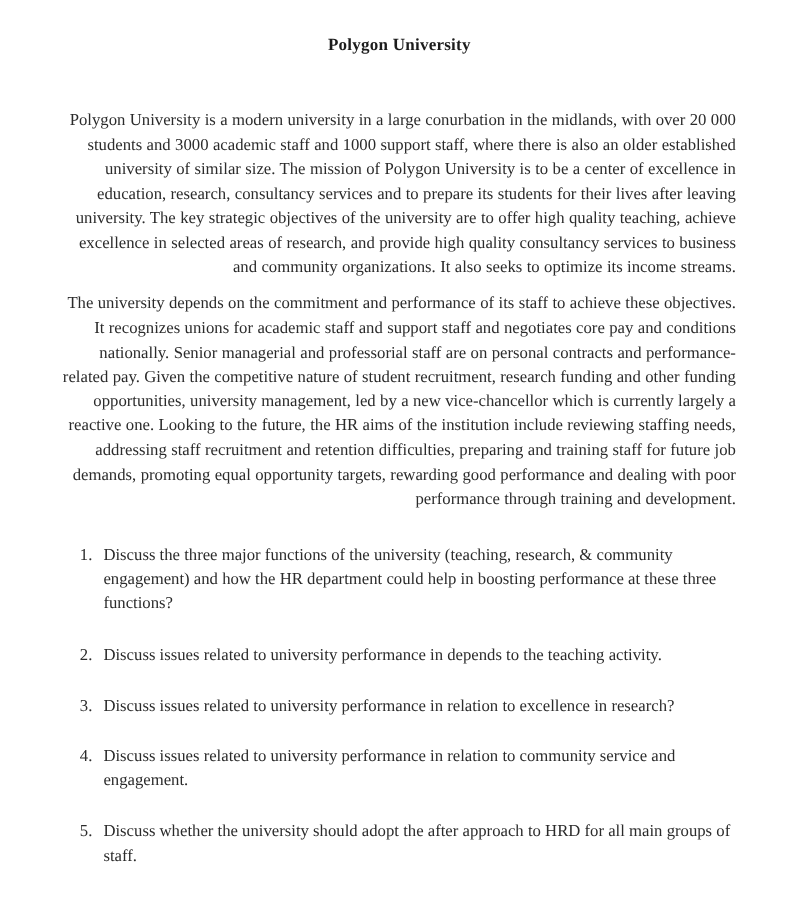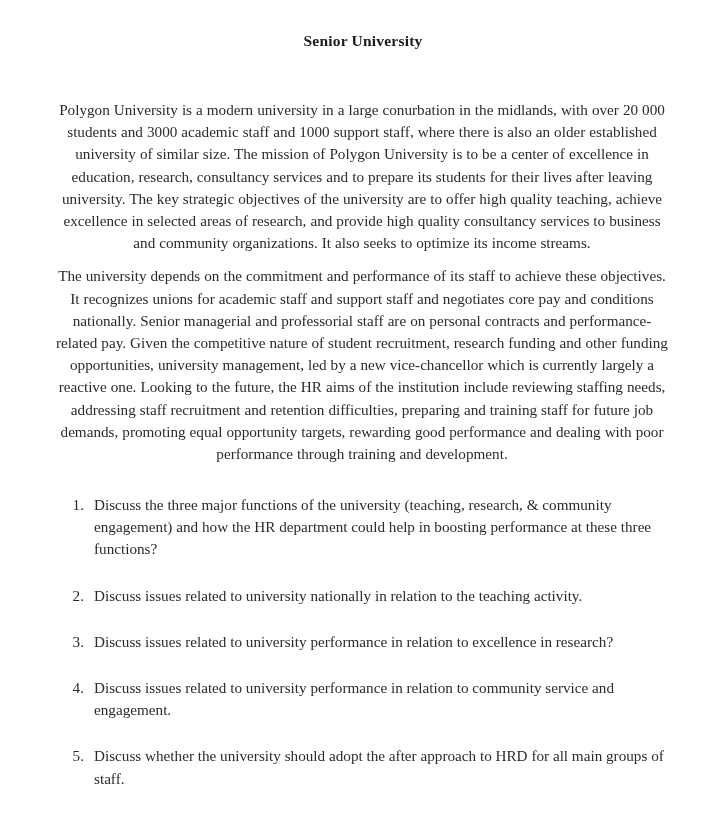--- a/index.html
+++ b/index.html
@@ -39,21 +39,21 @@
   .body-block {
     position: absolute;
     top: 99px;
     left: 55px;
     width: 614px;
   }
 
   .para {
     font-size: 15.2px;
     line-height: 22.2px;
-    text-align: center;
+    text-align: right;
     margin: 0 0 11px 0;
     color: #2b2b2b;
     word-spacing: 0.2px;
   }
 
   .para:last-child {
     margin-bottom: 12px;
   }
 
   .q-list {
@@ -92,35 +92,35 @@
 
   .q-text {
     display: block;
   }
 </style>
 </head>
 <body>
 
 <div class="page">
 
-  <div class="doc-title">Senior University</div>
+  <div class="doc-title">Polygon University</div>
 
   <div class="body-block">
     <p class="para">Polygon University is a modern university in a large conurbation in the midlands, with over 20 000 students and 3000 academic staff and 1000 support staff, where there is also an older established university of similar size. The mission of Polygon University is to be a center of excellence in education, research, consultancy services and to prepare its students for their lives after leaving university. The key strategic objectives of the university are to offer high quality teaching, achieve excellence in selected areas of research, and provide high quality consultancy services to business and community organizations. It also seeks to optimize its income streams.</p>
     <p class="para">The university depends on the commitment and performance of its staff to achieve these objectives. It recognizes unions for academic staff and support staff and negotiates core pay and conditions nationally. Senior managerial and professorial staff are on personal contracts and performance-related pay. Given the competitive nature of student recruitment, research funding and other funding opportunities, university management, led by a new vice-chancellor which is currently largely a reactive one. Looking to the future, the HR aims of the institution include reviewing staffing needs, addressing staff recruitment and retention difficulties, preparing and training staff for future job demands, promoting equal opportunity targets, rewarding good performance and dealing with poor performance through training and development.</p>
   </div>
 
   <ol class="q-list">
     <li class="q-item">
       <span class="q-num">1.</span>
       <span class="q-text">Discuss the three major functions of the university (teaching, research, &amp; community engagement) and how the HR department could help in boosting performance at these three functions?</span>
     </li>
     <li class="q-item">
       <span class="q-num">2.</span>
-      <span class="q-text">Discuss issues related to university nationally in relation to the teaching activity.</span>
+      <span class="q-text">Discuss issues related to university performance in depends to the teaching activity.</span>
     </li>
     <li class="q-item">
       <span class="q-num">3.</span>
       <span class="q-text">Discuss issues related to university performance in relation to excellence in research?</span>
     </li>
     <li class="q-item">
       <span class="q-num">4.</span>
       <span class="q-text">Discuss issues related to university performance in relation to community service and engagement.</span>
     </li>
     <li class="q-item">

